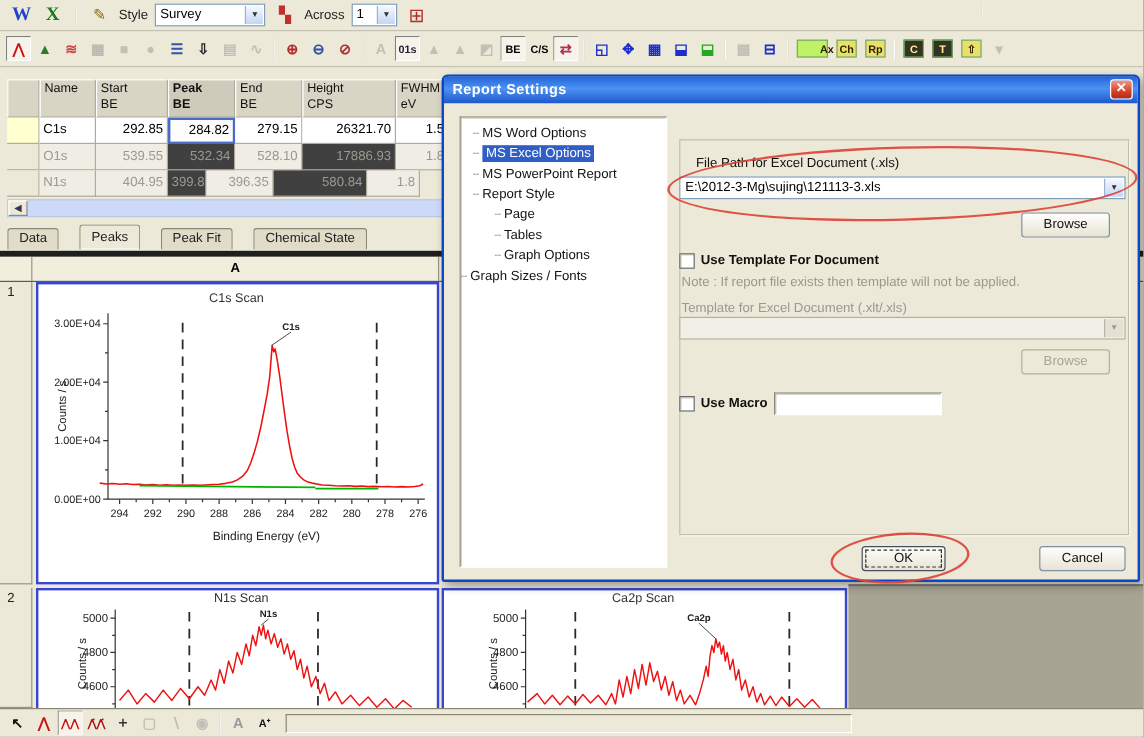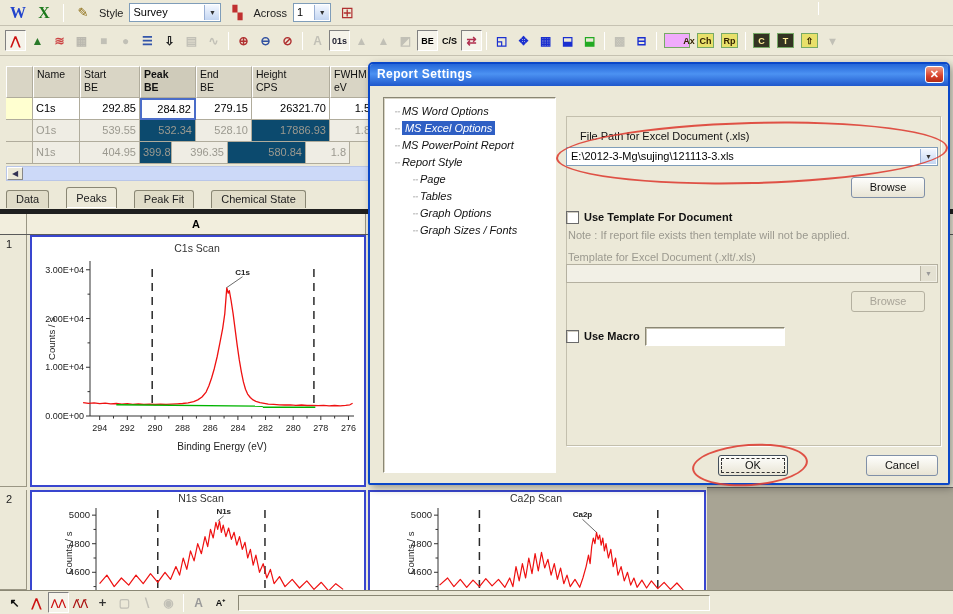--- a/index.html
+++ b/index.html
@@ -31,21 +31,21 @@
   .trow { display:flex; }
   .tcell { border-right:1px solid #b0ac9c; border-bottom:1px solid #b0ac9c; padding:1px 3px; overflow:hidden; white-space:pre-line; }
   .thead .tcell { background:#d9d5c5; border-top:1px solid #fff; border-left:1px solid #fff; color:#111;
     font-size:10.5px; line-height:1.25; height:32px; }
   .thead .tcell.sel { background:#cfcbba; font-weight:bold; }
   .tbody .tcell { height:22px; font-size:11px; line-height:19px; background:#fff; }
   .num { text-align:right; }
   .rowhdr { background:#ece9d8 !important; }
   .trow.active .rowhdr { background:#ffffd0 !important; }
   .trow.dim .tcell { color:#9b998f; background:#efede4; }
-  .trow.dim .tcell.peakcol, .trow.dim .tcell.hcol { background:#0c4a6e; }
+  .trow.dim .tcell.peakcol, .trow.dim .tcell.hcol { background:#404040; }
   .tcell.selcell { border:2px solid #4a6cc8; line-height:16px; background:#fdfdfd; }
   #hscroll { position:absolute; left:6px; top:166px; width:368px; height:15px; background:#ccd9f8; border:1px solid #b9c6e8; }
   #hscroll .sbtn { position:absolute; left:0; top:0; width:16px; height:13px; background:#ece9d8;
     border:1px solid #fff; border-right-color:#888; border-bottom-color:#888; font-size:8px; text-align:center; line-height:12px; color:#335; }
   
   #tabs { position:absolute; left:6px; top:186px; height:22px; display:flex; align-items:flex-end; gap:17px; }
   .tab { border:1px solid #8a8774; border-bottom:none; border-radius:3px 3px 0 0; background:#e0dcc8;
     padding:2px 9px 2px 9px; font-size:11px; color:#222; height:18px; }
   .tab.active { background:#ece9d8; height:21px; padding-top:4px; box-shadow:0 -1px 0 #fff inset; }
   
@@ -66,21 +66,21 @@
   
   #dialog { position:absolute; left:368px; top:62px; width:582px; height:423px; background:#ece9d8;
     border:2px solid #0a47c8; border-radius:5px 5px 2px 2px; box-shadow:3px 3px 8px rgba(0,0,0,.35); z-index:10; }
   #dlg-title { height:22px; border-radius:3px 3px 0 0; padding:3px 4px 0 7px;
     background:linear-gradient(#2566d8,#4c92f2 45%,#1f58cc); color:#fff; font-weight:bold; font-size:12px;
     letter-spacing:.4px; display:flex; justify-content:space-between; align-items:flex-start; }
   #dlg-close { width:19px; height:17px; border:1px solid #fff; border-radius:3px; margin-top:-1px;
     background:linear-gradient(#f09c84,#d8402a 60%,#b02c18); color:#fff; font-size:11px; font-weight:bold;
     text-align:center; line-height:15px; }
   #tree { position:absolute; left:13px; top:33px; width:173px; height:376px; background:#fff;
-    border:1px solid; border-color:#8a8774 #fff #fff #8a8774; box-shadow:1px 1px 0 #d8d4c4 inset; padding-top:5px; font-size:11px; overflow:hidden;font-style:italic; }
+    border:1px solid; border-color:#8a8774 #fff #fff #8a8774; box-shadow:1px 1px 0 #d8d4c4 inset; padding-top:5px; font-size:11px; overflow:hidden; }
   .titem { height:17px; line-height:17px; white-space:nowrap; color:#111; }
   .titem .twig { color:#9a9a9a; font-size:9px; }
   .titem.sel .tlabel { background:#2f5fc4; color:#fff; padding:1px 3px;text-align:center; }
   #rgroup { position:absolute; left:196px; top:52px; width:375px; height:330px;
     border:1px solid #c3bfad; box-shadow:1px 1px 0 rgba(255,255,255,.9); }
   .dlabel { position:absolute; font-size:11px; color:#111; white-space:nowrap; }
   .dlabel.gray { color:#9b998f; }
   .dcombo { position:absolute; height:19px; background:#fff; border:1px solid #7f9db9; font-size:11px; }
   .dcombo.disabled { background:#f2f0e6; border-color:#b4b0a0; }
   .dcombo .val { position:absolute; left:4px; top:2px; right:18px; white-space:nowrap; overflow:hidden; }
@@ -153,21 +153,21 @@
       <span class="ticon" style="color: rgb(26, 47, 208);">◱</span>
       <span class="ticon" style="color: rgb(26, 47, 208);">✥</span>
       <span class="ticon" style="color: rgb(26, 47, 208);">▦</span>
       <span class="ticon" style="color: rgb(26, 47, 208);">⬓</span>
       <span class="ticon" style="color: rgb(34, 170, 34);">⬓</span>
       <span class="tb-sep"></span>
       <span class="ticon disabled" style="color: rgb(136, 136, 136);">▩</span>
       <span class="ticon" style="color: rgb(26, 47, 208);">⊟</span>
       <span class="tb-sep"></span>
       <span class="ticon">
-        <span class="bgchip" style="background: #f0abfc; color: rgb(51, 34, 0); padding-left: 24px;">Ax</span>
+        <span class="bgchip" style="background: #bef264; color: rgb(51, 34, 0); padding-left: 24px;">Ax</span>
       </span>
       <span class="ticon">
         <span class="bgchip" style="background: rgb(232, 224, 106); color: rgb(51, 34, 0);">Ch</span>
       </span>
       <span class="ticon">
         <span class="bgchip" style="background: rgb(232, 224, 106); color: rgb(51, 34, 0);">Rp</span>
       </span>
       <span class="tb-sep"></span>
       <span class="ticon">
         <span class="bgchip" style="background: rgb(51, 51, 34); color: rgb(255, 238, 153);">C</span>
@@ -364,21 +364,21 @@
       <span id="dlg-close">✕</span>
     </div>
     <div id="tree">
         <div class="titem" style="padding-left: 10px;"><span class="twig">╌ </span><span class="tlabel">MS Word Options</span></div>
         <div class="titem sel" style="padding-left: 10px;"><span class="twig">╌ </span><span class="tlabel">MS Excel Options</span></div>
         <div class="titem" style="padding-left: 10px;"><span class="twig">╌ </span><span class="tlabel">MS PowerPoint Report</span></div>
         <div class="titem" style="padding-left: 10px;"><span class="twig">╌ </span><span class="tlabel">Report Style</span></div>
         <div class="titem" style="padding-left: 28px;"><span class="twig">╌ </span><span class="tlabel">Page</span></div>
         <div class="titem" style="padding-left: 28px;"><span class="twig">╌ </span><span class="tlabel">Tables</span></div>
         <div class="titem" style="padding-left: 28px;"><span class="twig">╌ </span><span class="tlabel">Graph Options</span></div>
-        <div class="titem" style="padding-left: 28px;"><span class="twig">╌ </span><span class="tlabel">Graph Sizes / Fonts</span></div>
+        <div class="titem" style=""><span class="twig">╌ </span><span class="tlabel">Graph Sizes / Fonts</span></div>
       </div>
 
     <div id="rgroup"></div>
 
     <span class="dlabel" style="left:210px; top:66px;">File Path for Excel Document (.xls)</span>
     <span class="dcombo" style="left:196px; top:83px; width:372px;">
       <span class="val">E:\2012-3-Mg\sujing\121113-3.xls</span>
       <span class="arrow">▼</span>
     </span>
     <span class="xpbtn" style="left:481px; top:113px; width:74px;">Browse</span>

